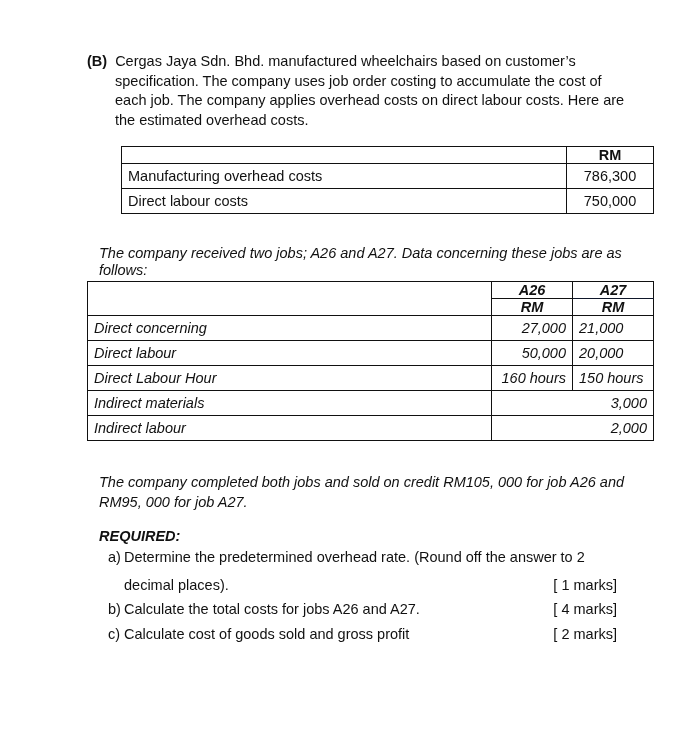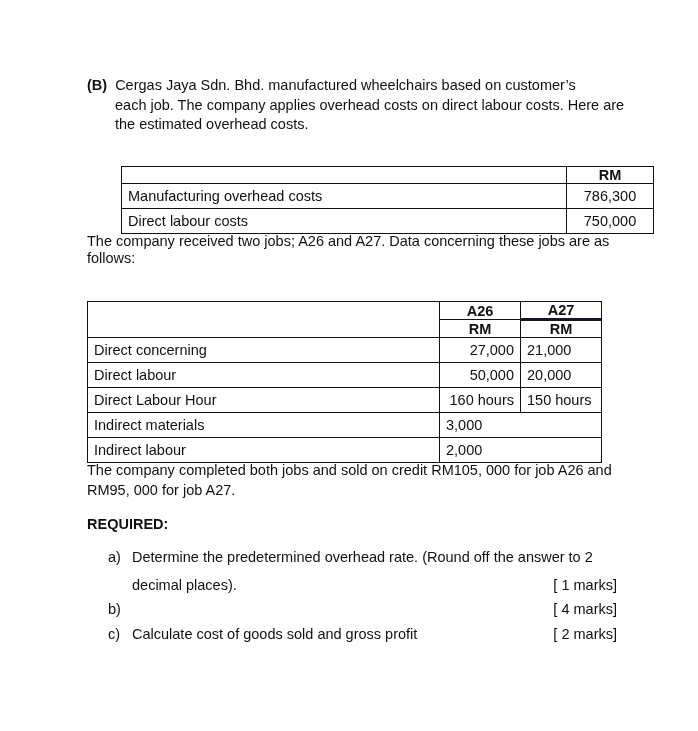--- a/index.html
+++ b/index.html
@@ -1,49 +1,50 @@
 <!DOCTYPE html>
 <html><head>
 <meta charset="utf-8">
 <style>
   html, body { margin: 0; padding: 0; background: #ffffff; }
   body { width: 698px; height: 731px; position: relative; overflow: hidden;
          font-family: "Liberation Sans", sans-serif; color: #111; font-size: 14.5px; }
   .abs { position: absolute; }
-  p { margin: 0; }
-  .para-b { left: 87px; top: 52px; width: 560px; line-height: 19.5px; margin-top: 24px; }
+  p { margin: 12px; font-style: italic; }
+  .para-b { left: 87px; top: 52px; width: 560px; line-height: 19.5px; }
   .para-b .label { font-weight: bold; margin-right: 8px; }
   .para-b .line { display: block; }
   .para-b .indent { padding-left: 28px; }
-  table { border-collapse: collapse; position: absolute; margin-top: 20px; }
+  table { border-collapse: collapse; position: absolute; }
   td, th { border: 1px solid #111; padding: 0 6px; font-weight: normal; }
   .t1 { left: 121px; top: 146px; width: 533px; }
   .t1 td { height: 24px; }
   .t1 .num { text-align: center; width: 74px; }
   .t1 .hdr { font-weight: bold; height: 16px; line-height: 16px; border-bottom: 1px solid #111; }
-  .t2 { left: 87px; top: 281px; width: 515px; }
+  .t2 { left: 87px; top: 281px; width: 567px; font-style: italic; }
   .t2 td { height: 24px; }
   .t2 .c1 { width: 68px; text-align: right; }
   .t2 .c2 { width: 68px; text-align: left; }
   .t2 .hdrtop { font-weight: bold; height: 16px; line-height: 16px; text-align: center; }
   .t2 .hdrbot { font-weight: bold; height: 16px; line-height: 16px; text-align: center; }
-  .t2 .right { }
+  .t2 .right { text-align: right; }
   .p2 { left: 87px; top: 233px; width: 560px; line-height: 17px; }
   .p3 { left: 87px; top: 460px; width: 560px; line-height: 20px; }
   .req { left: 87px; top: 516px; font-weight: bold; }
   .q { left: 108px; width: 525px; }
   .q .letter { position: absolute; left: 0; }
-  .q .text { position: absolute; left: 24px; }
+  .q .text { position: absolute; left: 16px; }
   .q .marks { position: absolute; right: 16px; }
 </style>
 </head>
 <body>
 
 <div class="abs para-b">
   <span class="line"><span class="label">(B)</span><span>Cergas Jaya Sdn. Bhd. manufactured wheelchairs based on customer’s</span></span>
+  <span class="line indent">specification. The company uses job order costing to accumulate the cost of</span>
   <span class="line indent">each job. The company applies overhead costs on direct labour costs. Here are</span>
   <span class="line indent">the estimated overhead costs.</span>
 </div>
 
 <table class="t1">
   <tbody>
       <tr>
     <td style="height:16px"></td>
     <td class="num hdr">RM</td>
   </tr>
@@ -58,21 +59,21 @@
 </tbody>
   </table>
 
 <p class="abs p2">The company received two jobs; A26 and A27. Data concerning these jobs are as follows:</p>
 
 <table class="t2">
   <tbody>
       <tr>
     <td rowspan="2"></td>
     <td class="c1 hdrtop" style="border-bottom:1px solid #111">A26</td>
-    <td class="c2 hdrtop" style="border-bottom:3px solid #0f172a">A27</td>
+    <td class="c2 hdrtop" style="border-bottom:1px solid #0f172a">A27</td>
   </tr>
   <tr>
     <td class="c1 hdrbot">RM</td>
     <td class="c2 hdrbot">RM</td>
   </tr>
   <tr>
     <td>Direct concerning</td>
     <td class="c1">27,000</td>
     <td class="c2">21,000</td>
   </tr>
@@ -103,20 +104,21 @@
 
 <div class="abs q" style="top:549px; height:48px;">
   <span class="letter">a)</span>
   <span class="text">Determine the predetermined overhead rate. (Round off the answer to 2</span>
   <span class="text" style="top:28px">decimal places).</span>
   <span class="marks" style="top:28px">[ 1 marks]</span>
 </div>
 
 <div class="abs q" style="top:601px; height:20px;">
   <span class="letter">b)</span>
+  <span class="text">Calculate the total costs for jobs A26 and A27.</span>
   <span class="marks">[ 4 marks]</span>
 </div>
 
 <div class="abs q" style="top:626px; height:20px;">
   <span class="letter">c)</span>
   <span class="text">Calculate cost of goods sold and gross profit</span>
   <span class="marks">[ 2 marks]</span>
 </div>
 
 </body></html>

